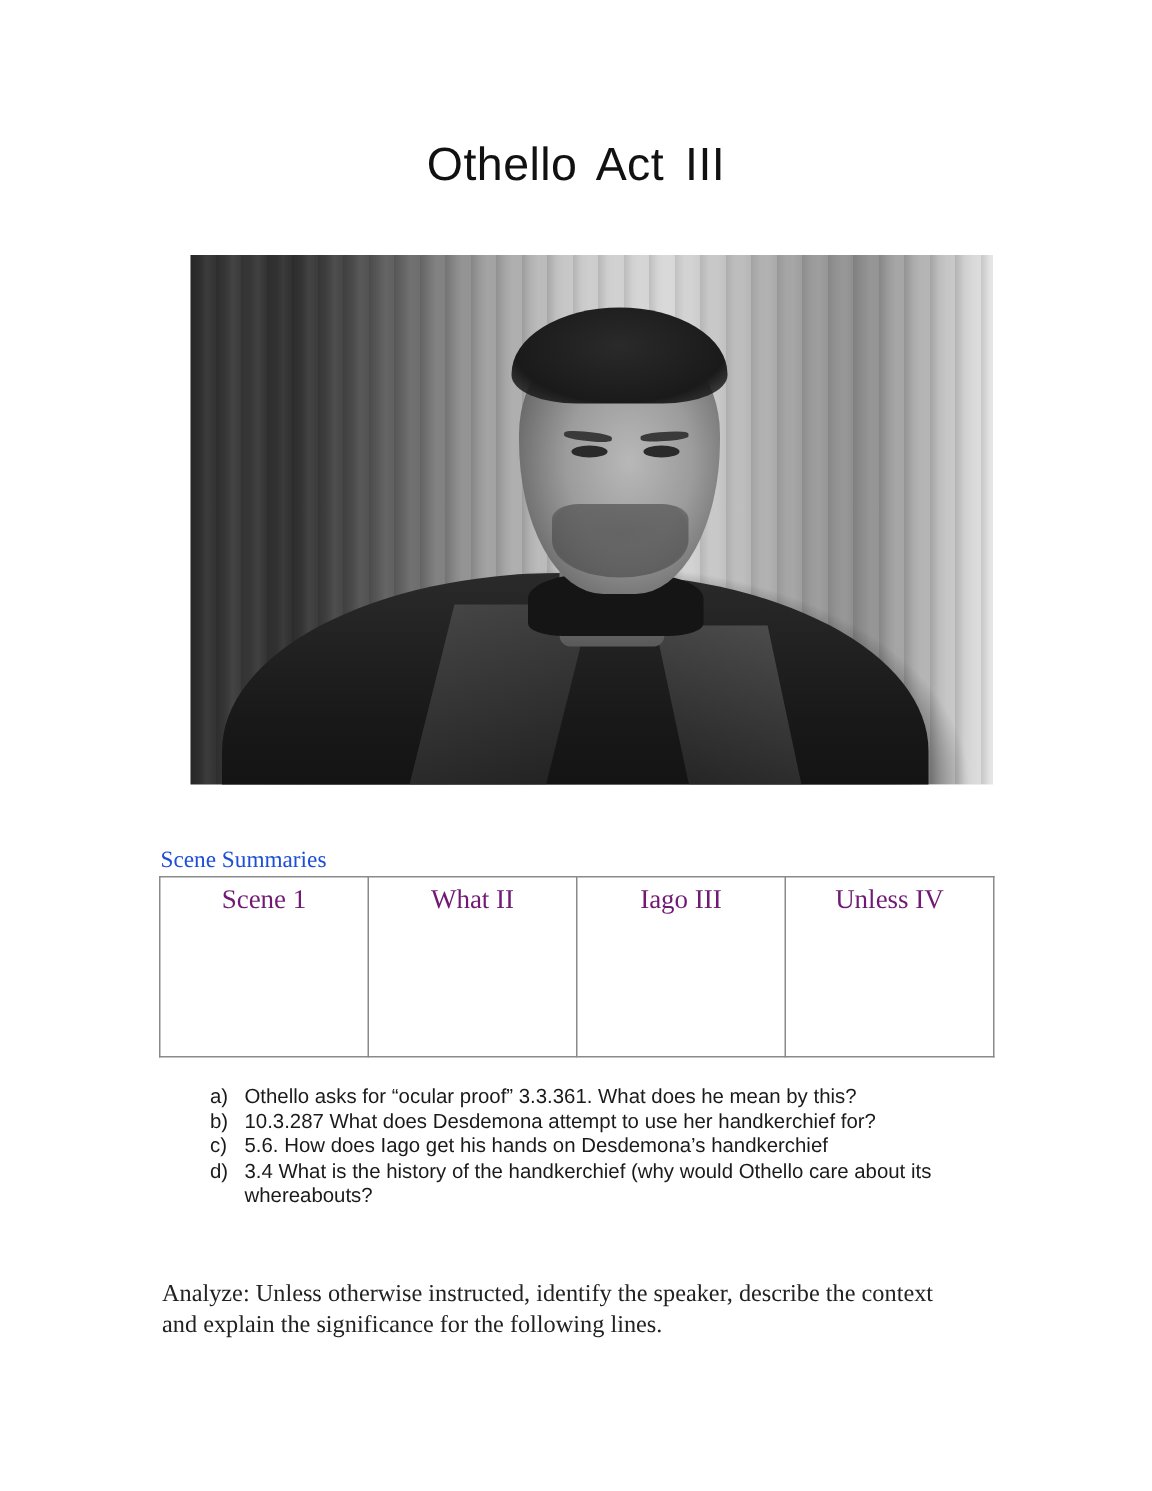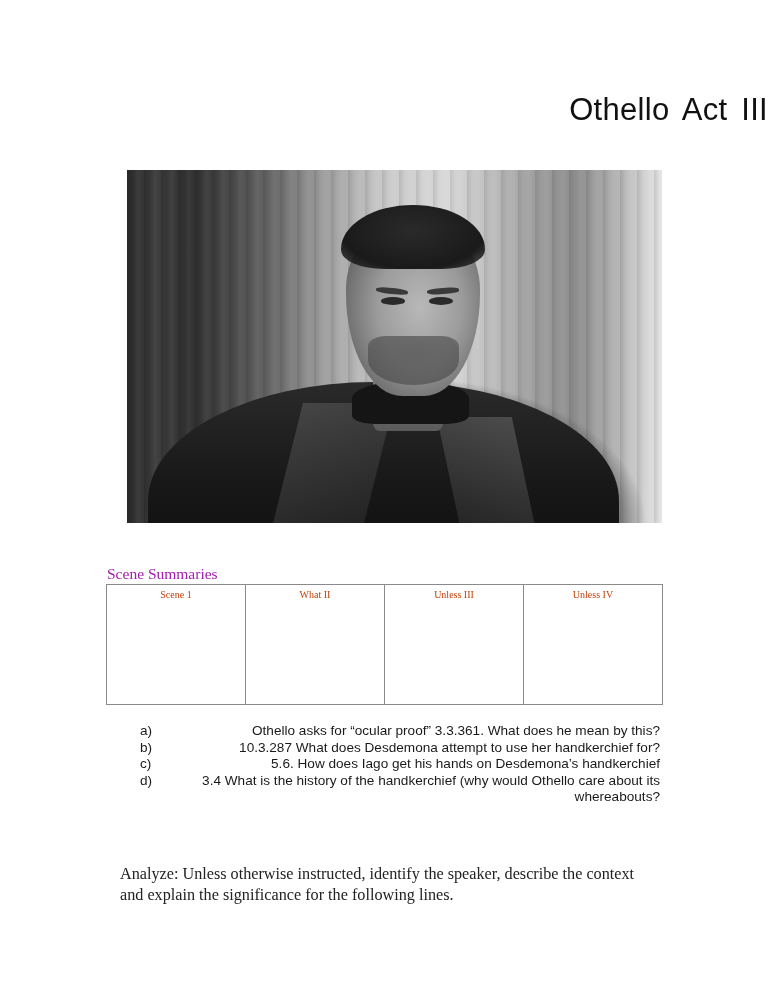--- a/index.html
+++ b/index.html
@@ -12,21 +12,21 @@
       height: 994px;
       position: relative;
       overflow: hidden;
       color: #111111;
     }
     .title {
       position: absolute;
       left: 0;
       top: 92px;
       width: 768px;
-      text-align: right;
+      text-align: center;
       font-family: "Liberation Sans", sans-serif;
       font-size: 31px;
       font-weight: normal;
       letter-spacing: 0.3px;
       word-spacing: 5px;
       color: #111;
       margin: 0;
     }
     .photo {
       position: absolute;
@@ -151,39 +151,39 @@
     }
     .photo .brow.l { left: 46.5%; transform: rotate(6deg); }
     .photo .brow.r { left: 56%; transform: rotate(-4deg); }
 
     .section-label {
       position: absolute;
       left: 107px;
       top: 565px;
       font-family: "Liberation Serif", serif;
       font-size: 15.5px;
-      color: #a21caf;
+      color: #1d4ed8;
       margin: 0;
     }
     table.summaries {
       position: absolute;
       left: 106px;
       top: 584px;
       width: 557px;
       height: 121px;
       border-collapse: collapse;
       table-layout: fixed;
     }
     table.summaries th, table.summaries td {
       border: 1.5px solid #8a8a8a;
       vertical-align: top;
       font-family: "Liberation Serif", serif;
       font-weight: normal;
-      font-size: 10px;
-      color: #c2410c;
+      font-size: 18px;
+      color: #701a75;
       text-align: center;
       padding: 4px 0 0 0;
     }
     table.summaries td.cell {
       cursor: text;
     }
 
     ol.questions {
       position: absolute;
       left: 140px;
@@ -200,29 +200,28 @@
     ol.questions li {
       display: flex;
       margin: 0;
     }
     ol.questions .marker {
       width: 23px;
       flex: 0 0 23px;
     }
     ol.questions .qtext {
       flex: 1;
-      text-align: right;
     }
 
     .analyze {
       position: absolute;
       left: 108px;
       top: 852px;
       width: 520px;
-      margin: 12px;
+      margin: 0;
       font-family: "Liberation Serif", serif;
       font-size: 16.2px;
       line-height: 21px;
       color: #222;
     }
   </style>
 </head>
 <body>
 
 <h1 class="title">Othello  Act  III</h1>
@@ -251,21 +250,21 @@
     <tr>
       <td class="cell">
         <span>Scene 1</span>
         <div></div>
       </td>
       <td class="cell">
         <span>What II</span>
         <div></div>
       </td>
       <td class="cell">
-        <span>Unless III</span>
+        <span>Iago III</span>
         <div></div>
       </td>
       <td class="cell">
         <span>Unless IV</span>
         <div></div>
       </td>
     </tr>
   </tbody>
 </table>
 

